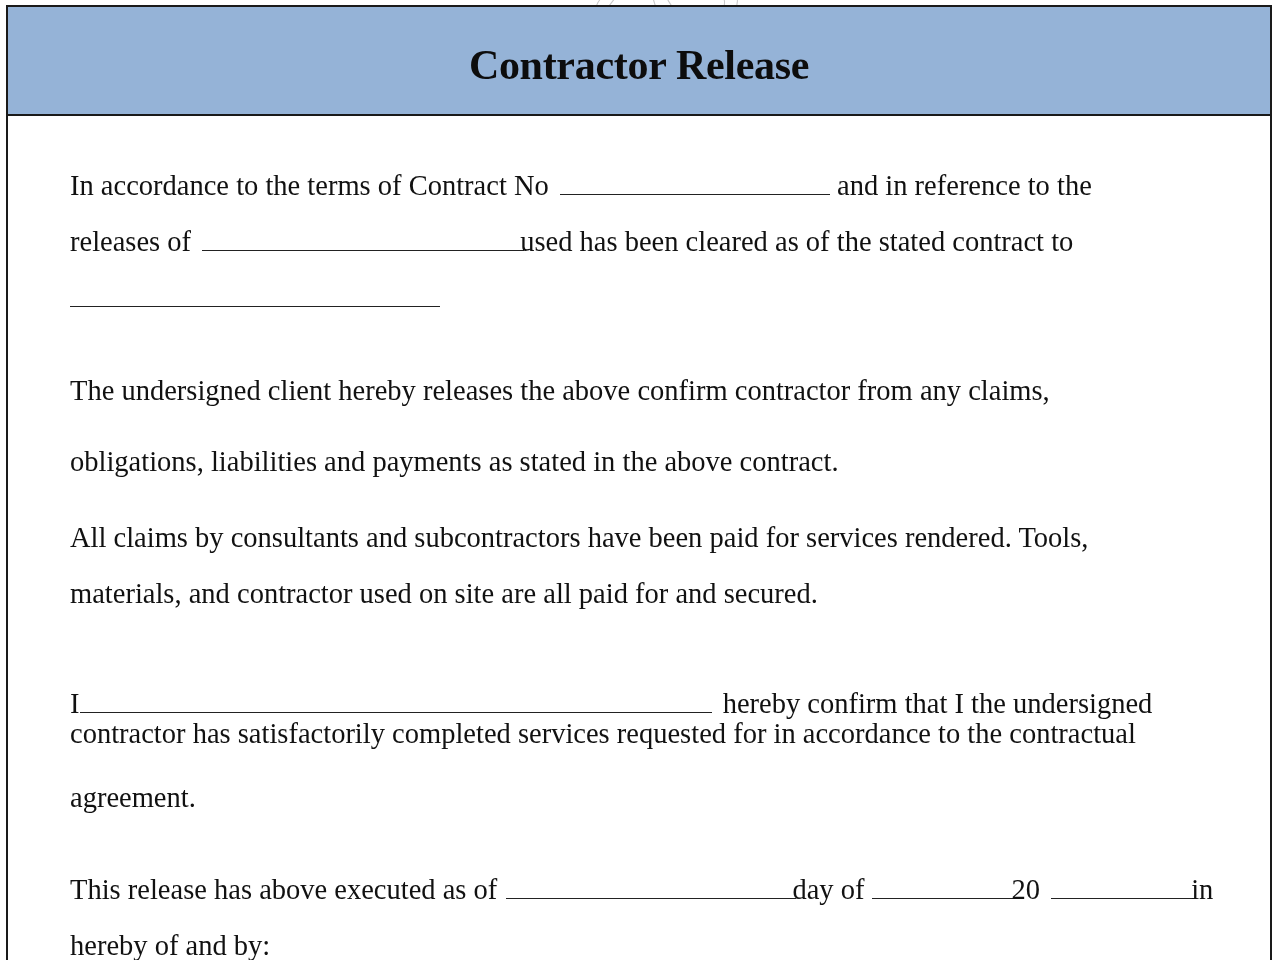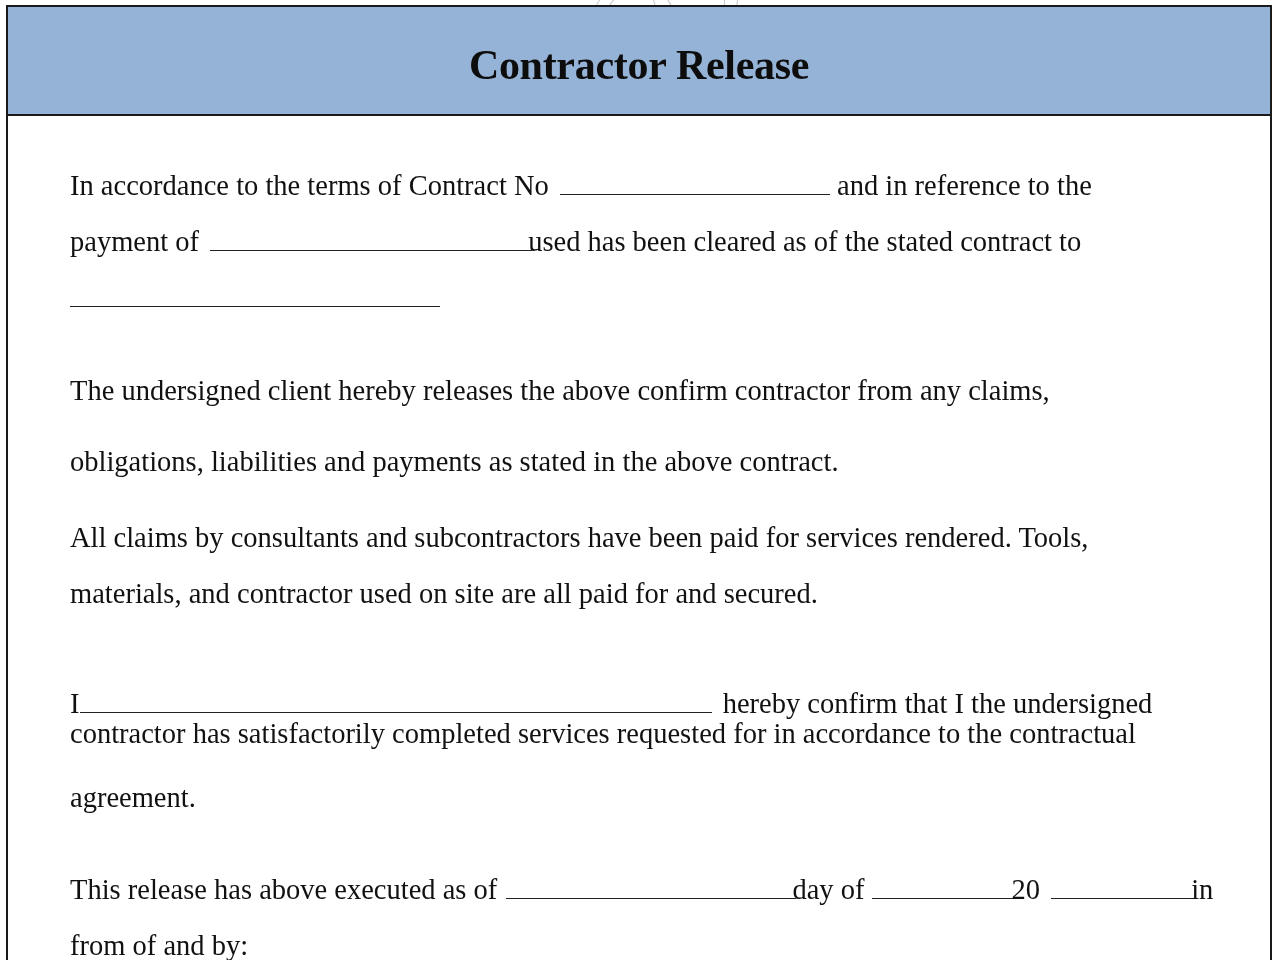--- a/index.html
+++ b/index.html
@@ -77,21 +77,21 @@
   </div>
 
   <div class="body text-layer">
 
     <div class="line" style="top:56px">
       <span>In accordance to the terms of Contract No</span>
       <span class="blank" style="width:270px;margin-left:4px"></span>
       <span>and in reference to  the</span>
     </div>
     <div class="line" style="top:112px">
-      <span>payment of</span>
+      <span>releases of</span>
       <span class="blank" style="width:322px;margin-left:4px;margin-right:-4px"></span><span>used has been cleared as of the stated contract to</span>
     </div>
     <div class="line" style="top:168px">
       <span class="blank" style="width:370px"></span>
     </div>
 
     <div class="line" style="top:261px">The undersigned client hereby releases the above confirm contractor from any claims,</div>
     <div class="line" style="top:332px">obligations, liabilities and payments as stated in the above contract.</div>
 
     <div class="line" style="top:408px">All claims by consultants and subcontractors have been paid for services rendered. Tools,</div>
@@ -103,15 +103,15 @@
     </div>
     <div class="line" style="top:604px">contractor has satisfactorily completed services requested for in accordance to the contractual</div>
     <div class="line" style="top:668px">agreement.</div>
 
     <div class="line" style="top:760px">
       <span>This release has above executed as of</span>
       <span class="blank" style="width:290px;margin-left:2px;margin-right:-4px"></span><span>day of</span>
       <span class="blank" style="width:144px;margin-right:-4px"></span><span>20</span>
       <span class="blank" style="width:144px;margin-left:4px;margin-right:-4px"></span><span>in</span>
     </div>
-    <div class="line" style="top:816px">from of and by:</div>
+    <div class="line" style="top:816px">hereby of and by:</div>
   </div>
 </div>
 
 </body></html>

